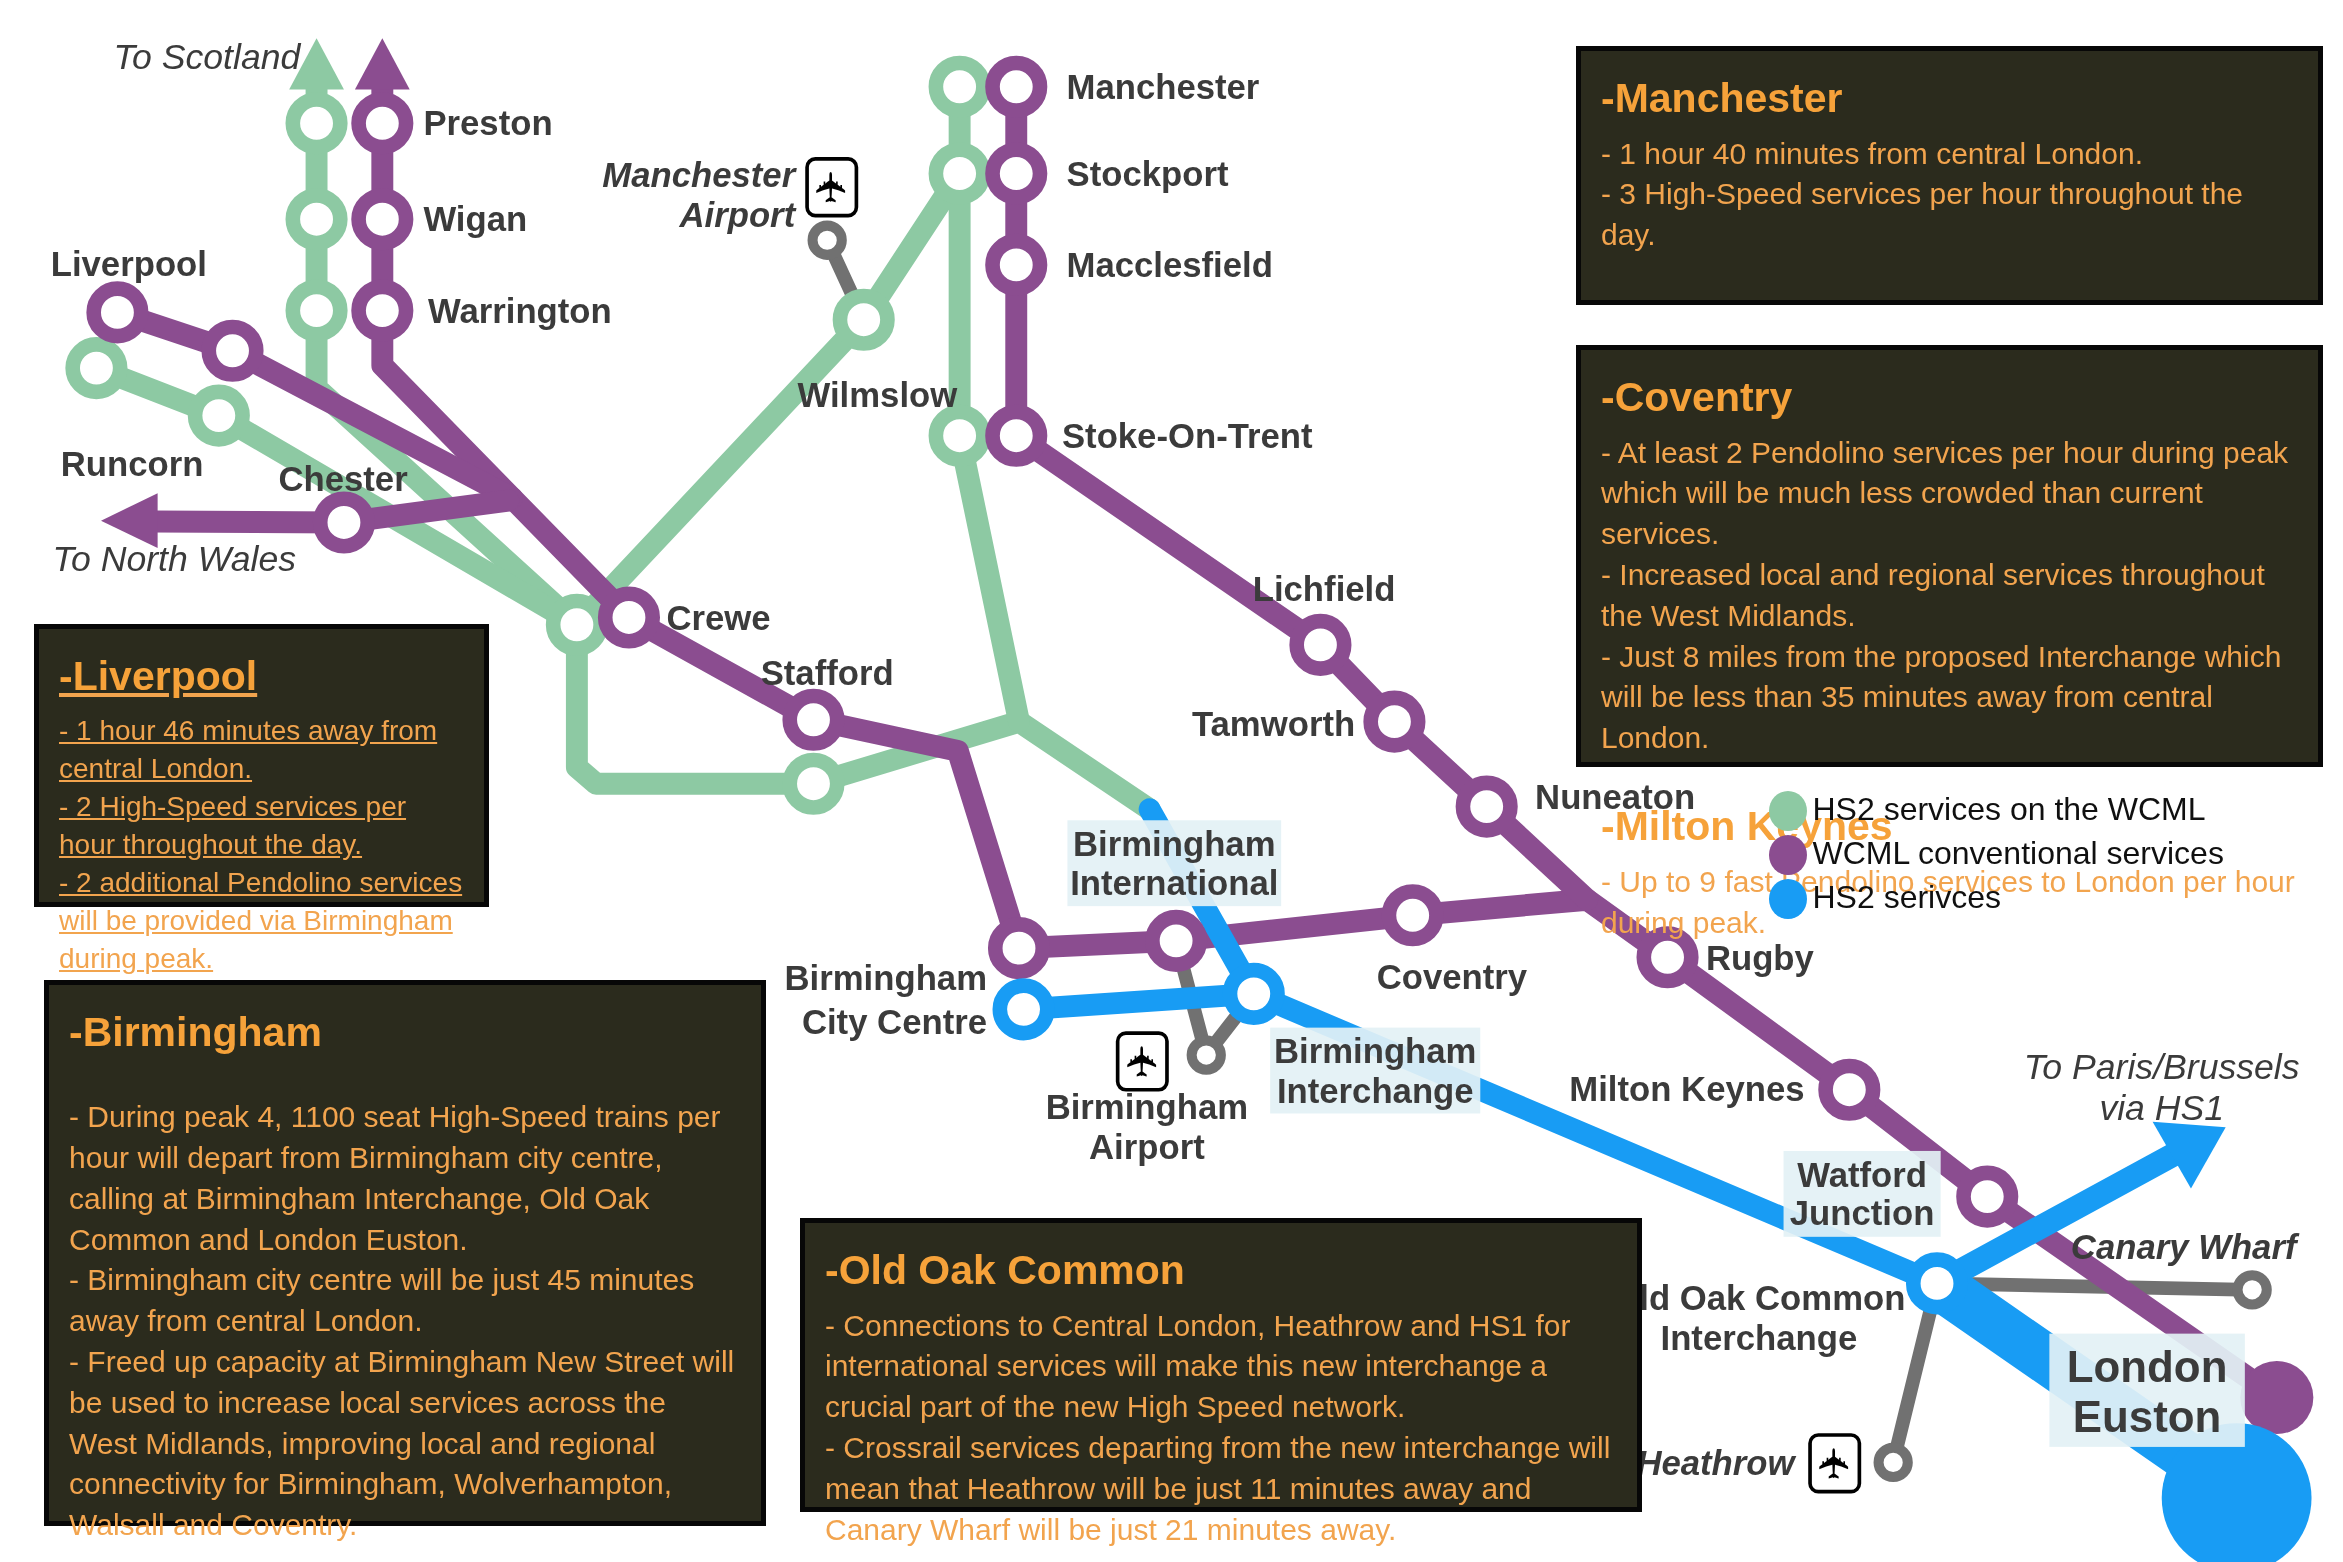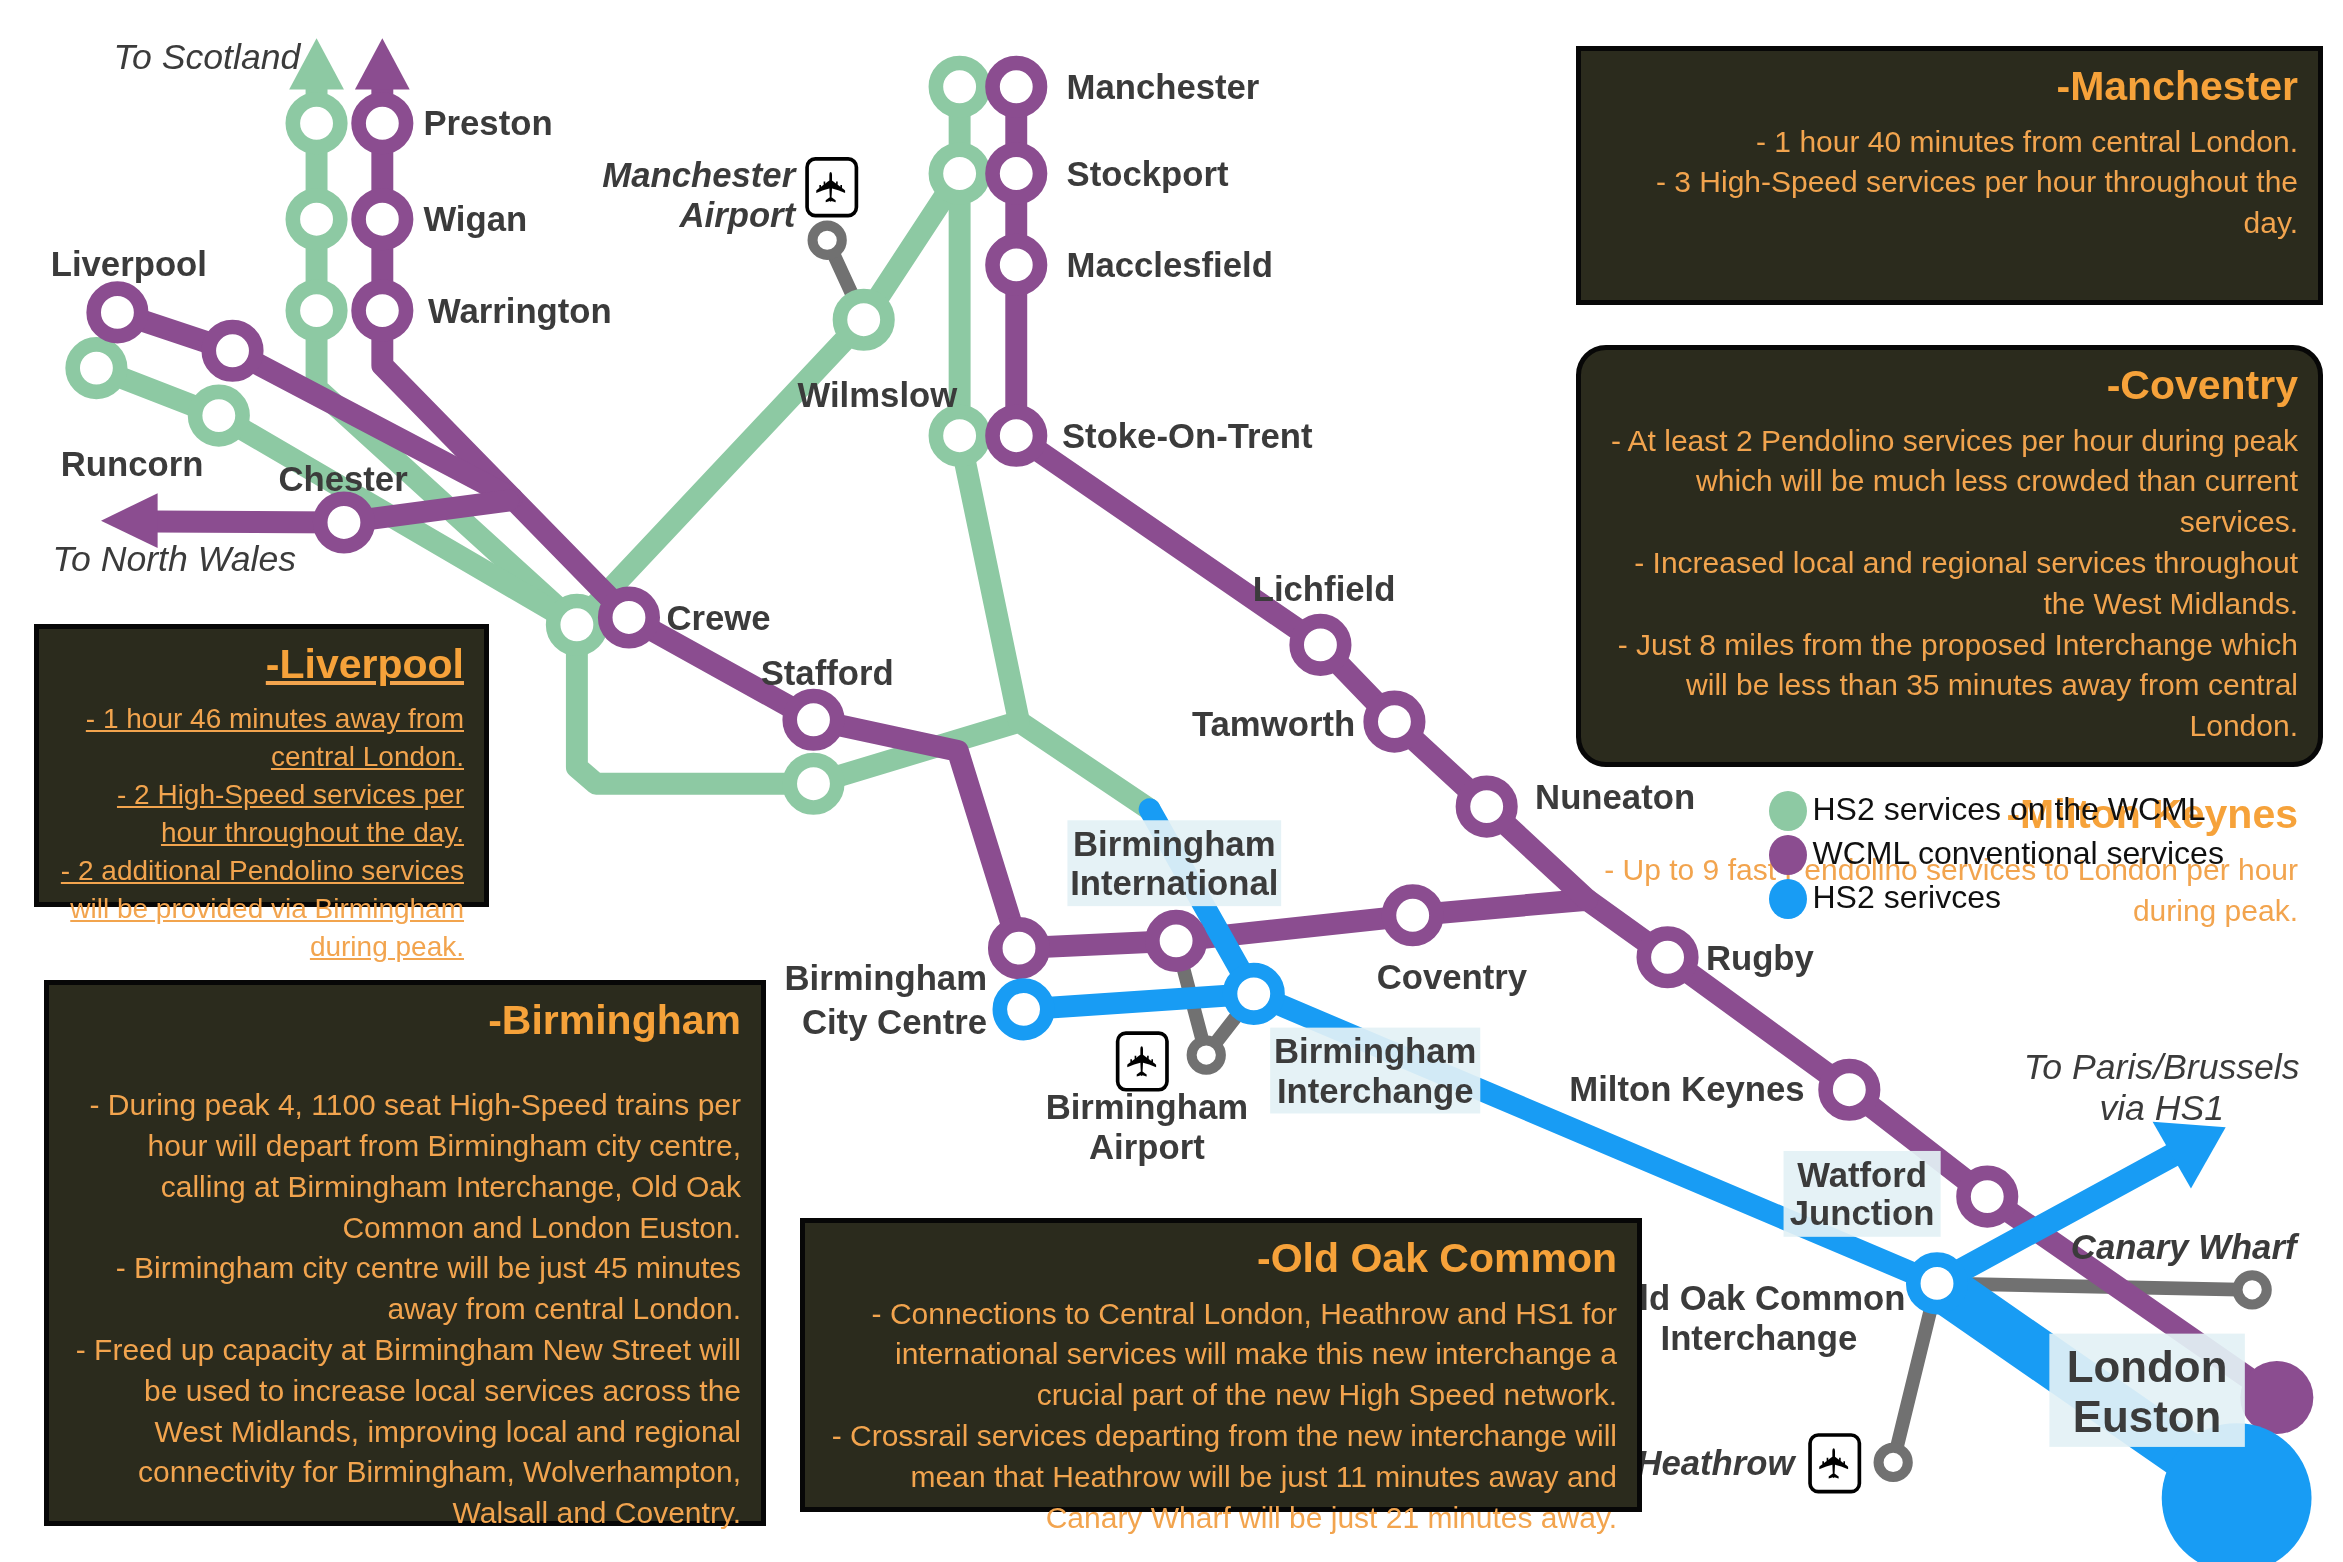--- a/index.html
+++ b/index.html
@@ -6,21 +6,21 @@
   body{width:2344px;height:1562px;position:relative;background:#ffffff;
        font-family:"Liberation Sans", sans-serif;overflow:hidden;}
   #map{position:absolute;left:0;top:0;width:2344px;height:1562px;}
   
   text.lbl{fill:#3b3b3b;font-weight:700;font-size:38px;}
   text.dest{fill:#3b3b3b;font-weight:400;font-style:italic;font-size:39px;}
   text.airport{fill:#3b3b3b;font-weight:700;font-style:italic;font-size:38px;}
   text.big{font-size:48px;}
   
   .infobox{position:absolute;background:#2b2b1d;border:5.5px solid #070707;color:#f2a44e;
-           font-size:30px;line-height:1.36;padding:2px 20px 11px 20px;box-sizing:border-box;text-align:right;}
+           font-size:30px;line-height:1.36;padding:14px 20px 11px 20px;box-sizing:border-box;}
   .infobox .ib-title{color:#f6a23a;font-weight:700;font-size:41px;margin:5.5px 0 7.3px 0;}
   .infobox p{margin:0;}
   .infobox .section + .section{margin-top:40px;}
   .infobox.small{font-size:28px;}
   .infobox .gap{margin-bottom:37px;}
   
   #legend{position:absolute;left:1769px;top:791px;}
   .legend-row{display:flex;align-items:flex-start;height:44px;}
   .legend-dot{width:38px;height:40px;border-radius:50%;flex:0 0 auto;}
   .legend-label{margin-left:5.5px;font-size:32px;color:#101010;white-space:nowrap;}
@@ -153,21 +153,21 @@
   </svg>
 
 <div class="infobox" style="left:1576px;top:46px;width:747px;height:259px;">
   <div class="section">
     <div class="ib-title">-Manchester</div>
     <p>- 1 hour 40 minutes from central London.</p>
     <p>- 3 High-Speed services per hour throughout the day.</p>
   </div>
 </div>
 
-<div class="infobox" style="left:1576px;top:345px;width:747px;height:422px;border-radius:30px;">
+<div class="infobox" style="left:1576px;top:345px;width:747px;height:422px;">
   <div class="section">
     <div class="ib-title">-Coventry</div>
     <p>- At least 2 Pendolino services per hour during peak which will be much less crowded than current services.</p>
     <p>- Increased local and regional services throughout the West Midlands.</p>
     <p>- Just 8 miles from the proposed Interchange which will be less than 35 minutes away from central London.</p>
   </div>
   <div class="section">
     <div class="ib-title">-Milton Keynes</div>
     <p>- Up to 9 fast Pendolino services to London per hour during peak.</p>
   </div>

